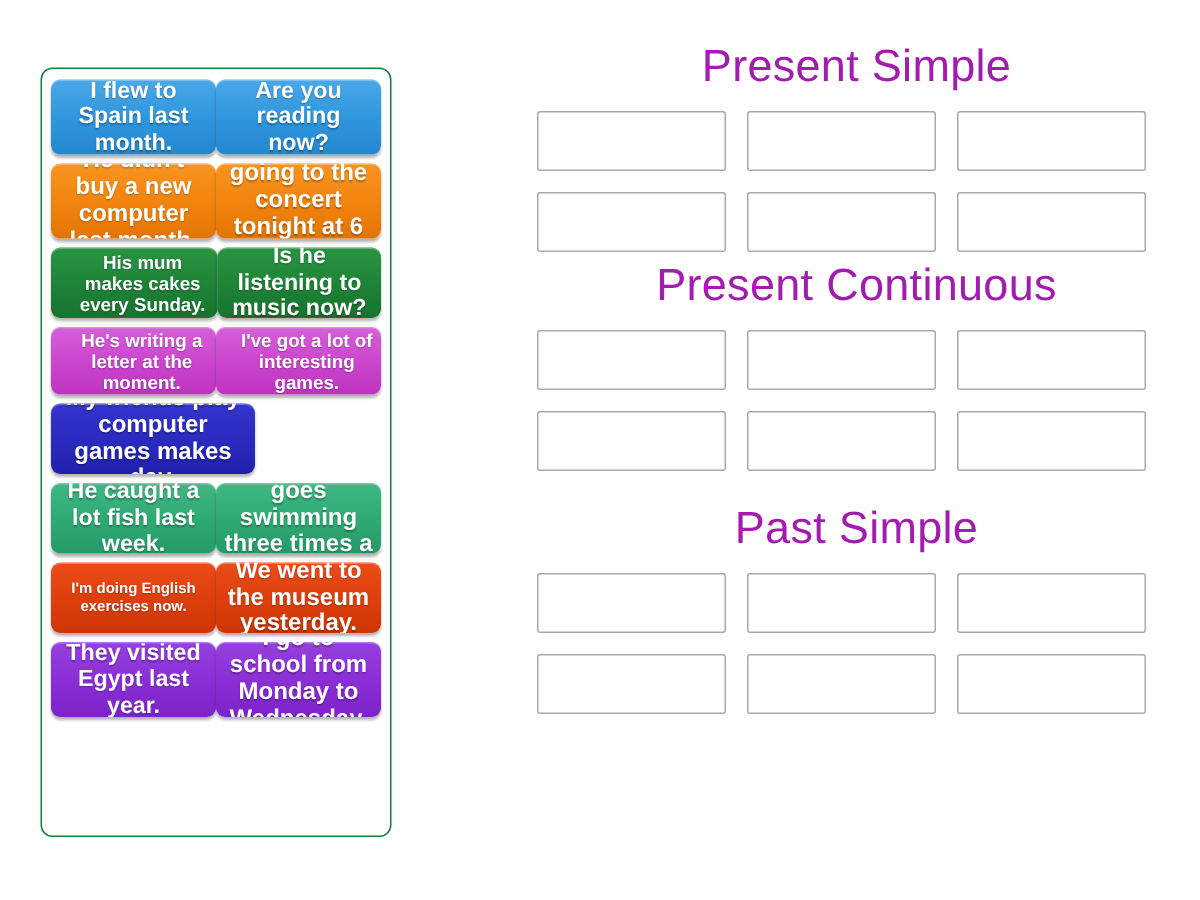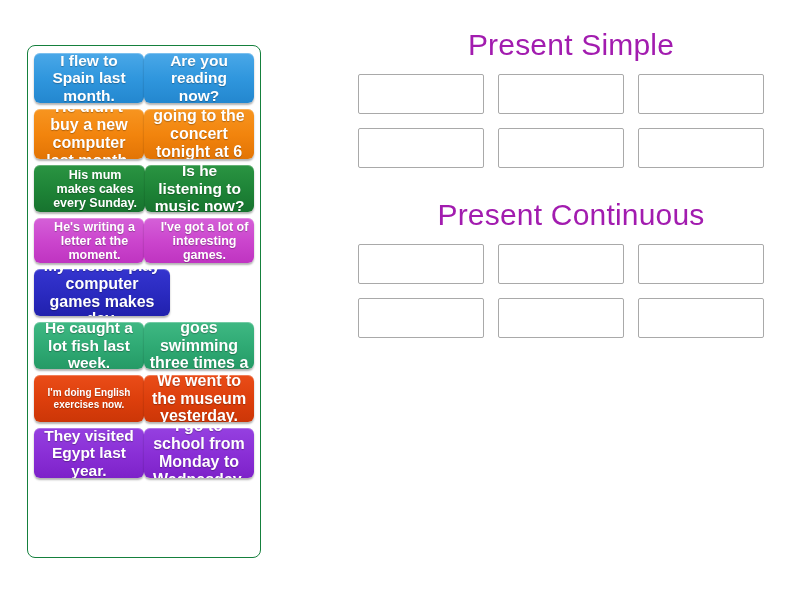--- a/index.html
+++ b/index.html
@@ -119,21 +119,21 @@
   }
 
   .slot {
     box-sizing: border-box;
     border: 1px solid #a9a9a9;
     background: #ffffff;
     border-radius: 2px;
   }
 
   .cat-1 .category-title { margin-top: 0; }
-  .cat-2 .category-title { margin-top: 30px; }
+  .cat-2 .category-title { margin-top: 6px; }
   .cat-3 .category-title { margin-top: 22px; }
 </style>
 </head>
 <body>
 
 <div id="stage">
 
   <div id="tile-tray">
 
     <div class="tile-row">
@@ -197,15 +197,26 @@
       <div class="slot-grid">
         <div class="slot"></div>
         <div class="slot"></div>
         <div class="slot"></div>
         <div class="slot"></div>
         <div class="slot"></div>
         <div class="slot"></div>
       </div>
     </section>
 
+    <section class="category cat-3">
+      <h2 class="category-title">Past Simple</h2>
+      <div class="slot-grid">
+        <div class="slot"></div>
+        <div class="slot"></div>
+        <div class="slot"></div>
+        <div class="slot"></div>
+        <div class="slot"></div>
+        <div class="slot"></div>
+      </div>
+    </section>
 
   </div>
 </div>
 
 </body></html>

